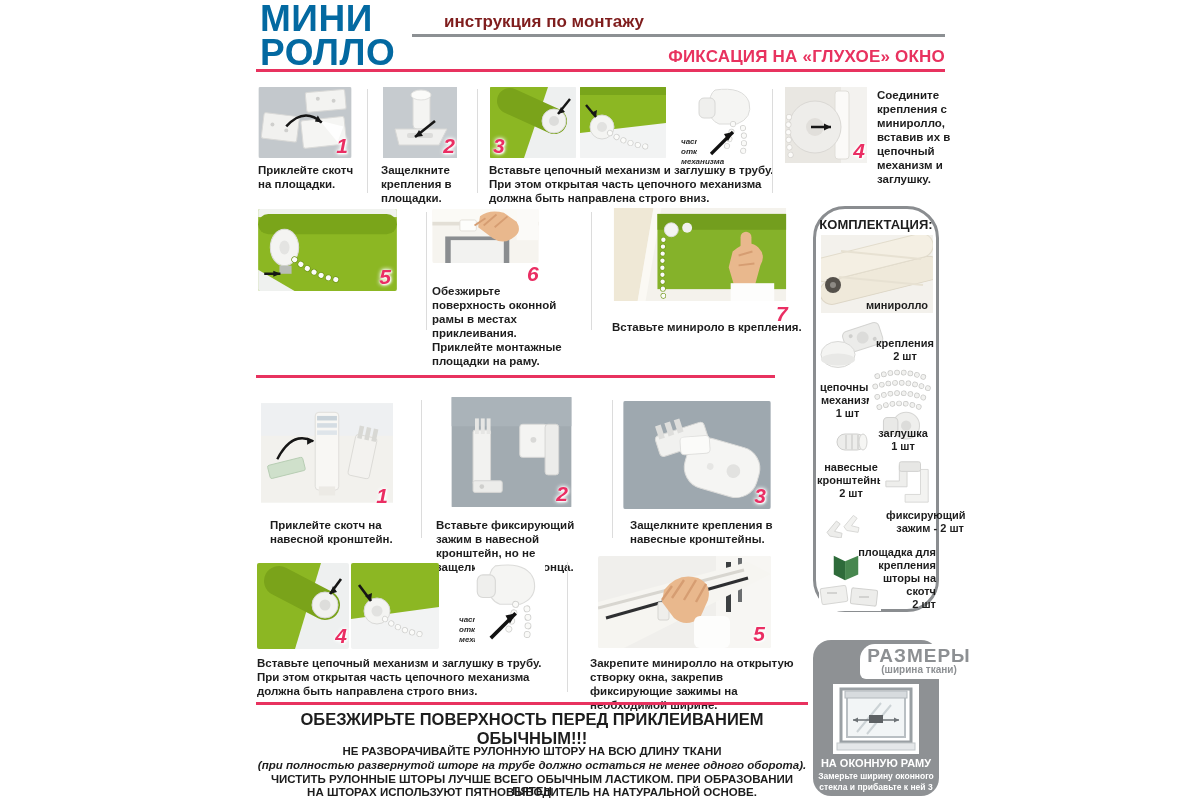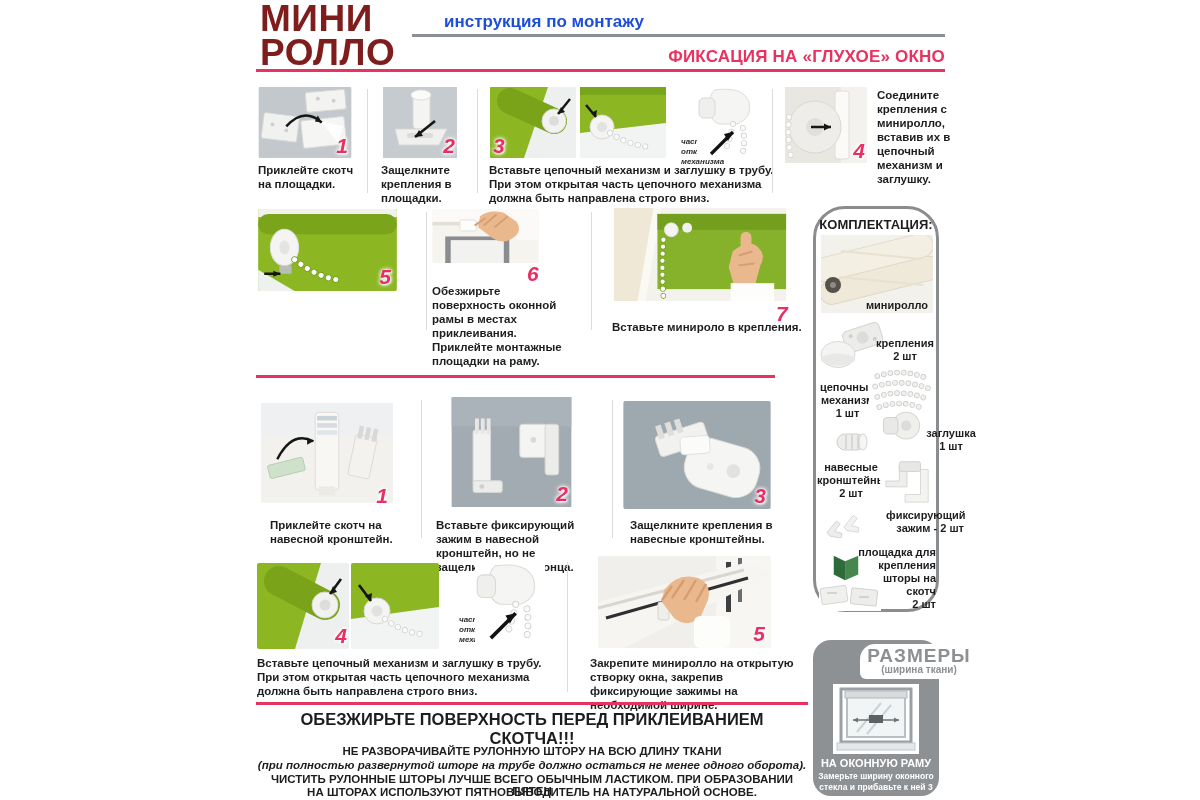--- a/index.html
+++ b/index.html
@@ -1,20 +1,20 @@
 <!DOCTYPE html>
 <html><head>
 <meta charset="utf-8">
 <style>
   html,body{margin:0;padding:0;background:#fff;}
   #page{position:relative;width:1200px;height:800px;background:#fff;overflow:hidden;
         font-family:"Liberation Sans","DejaVu Sans",sans-serif;color:#1d1d1d;}
   .logo{position:absolute;left:260px;top:2px;font-size:37px;font-weight:800;line-height:0.93;
-        color:#7f1d1d;letter-spacing:0.5px;}
-  .tagline{position:absolute;left:444px;top:12px;font-size:17px;font-weight:700;color:#1d4ed8;}
+        color:#0369a1;letter-spacing:0.5px;}
+  .tagline{position:absolute;left:444px;top:12px;font-size:17px;font-weight:700;color:#7f1d1d;}
   .grayline{position:absolute;height:3px;background:#8c9093;}
   .pinkline{position:absolute;height:3px;background:#e8325f;}
   .sectitle{position:absolute;font-weight:800;font-size:17px;color:#e8325f;letter-spacing:0.2px;}
   .ph{position:absolute;overflow:hidden;border-radius:2px;}
   .ph svg{display:block;width:100%;height:100%;}
   .num{position:absolute;font-weight:800;font-size:21px;font-style:italic;color:#ea2e63;line-height:1;
        text-shadow:0 0 2px #fff,0 0 4px #fff,0 0 5px #fff,1px 1px 2px #fff;}
   .numfree{position:absolute;font-weight:800;font-size:21px;font-style:italic;color:#ea2e63;line-height:1;
        text-shadow:0 0 2px #fff,0 0 4px #fff;}
   .cap{position:absolute;font-size:11.5px;font-weight:700;line-height:1.22;color:#1d1d1d;}
@@ -331,21 +331,21 @@
       <rect x="60" y="46" width="11" height="18" rx="2" fill="#efeeeb" stroke="#d6d5d1"></rect>
       <path d="M66,34 q14,-18 34,-12 q14,6 10,22 l-8,18 q-14,10 -26,0 l-12,-16 z" fill="#e9b88d"></path>
       <path d="M74,30 l-10,14 M86,24 l-12,18 M98,24 l-12,20 M108,28 l-10,18" stroke="#d69d72" stroke-width="2.4" fill="none"></path>
       <rect x="96" y="60" width="36" height="32" rx="6" fill="#fdfdfc"></rect>
     </svg>
     <span class="num" style="right:6px;bottom:4px;">5</span>
   </div>
   <div class="cap" style="left:590px;top:656px;width:208px;">Закрепите миниролло на открытую створку окна, закрепив фиксирующие зажимы на необходимой ширине.</div>
 
   <div class="pinkline" style="left:256px;top:702px;width:552px;"></div>
-  <div class="warn-title">ОБЕЗЖИРЬТЕ ПОВЕРХНОСТЬ ПЕРЕД ПРИКЛЕИВАНИЕМ СКОТЧА!!!</div>
+  <div class="warn-title">ОБЕЗЖИРЬТЕ ПОВЕРХНОСТЬ ПЕРЕД ПРИКЛЕИВАНИЕМ ОБЫЧНЫМ!!!</div>
   <div class="warn-line" style="top:745px;">НЕ РАЗВОРАЧИВАЙТЕ РУЛОННУЮ ШТОРУ НА ВСЮ ДЛИНУ ТКАНИ</div>
   <div class="warn-line warn-italic" style="top:759px;">(при полностью развернутой шторе на трубе должно остаться не менее одного оборота).</div>
   <div class="warn-line" style="top:773px;">ЧИСТИТЬ РУЛОННЫЕ ШТОРЫ ЛУЧШЕ ВСЕГО ОБЫЧНЫМ ЛАСТИКОМ. ПРИ ОБРАЗОВАНИИ ПЯТЕН</div>
   <div class="warn-line" style="top:786px;">НА ШТОРАХ ИСПОЛЬЗУЮТ ПЯТНОВЫВОДИТЕЛЬ НА НАТУРАЛЬНОЙ ОСНОВЕ.</div>
 
   <div id="kitbox">
     <div class="kittitle">КОМПЛЕКТАЦИЯ:</div>
 
     <div class="kimg" style="left:5px;top:26px;width:112px;height:78px;">
       <svg viewBox="0 0 112 78">
@@ -405,21 +405,21 @@
     </div>
 
     <div class="kimg" style="left:17px;top:220px;width:38px;height:26px;">
       <svg viewBox="0 0 36 26">
         <rect width="36" height="26" fill="#ffffff"></rect>
         <rect x="3" y="5" width="28" height="16" rx="8" fill="#ededeb" stroke="#cfcfcd"></rect>
         <path d="M12,6 v14 M18,5 v16 M24,6 v14" stroke="#d8d8d6" stroke-width="2"></path>
         <ellipse cx="29" cy="13" rx="4" ry="8" fill="#f6f6f4" stroke="#d4d4d2"></ellipse>
       </svg>
     </div>
-    <div class="kl" style="left:57px;top:218px;width:60px;text-align:center;margin-left:48px;">
+    <div class="kl" style="left:57px;top:218px;width:60px;text-align:center;">
       <div>заглушка</div>
       <div>1 шт</div>
     </div>
 
     <div class="kl" style="left:1px;top:252px;width:68px;text-align:center;">
       <div>навесные кронштейны</div>
       <div>2 шт</div>
     </div>
     <div class="kimg" style="left:63px;top:247px;width:58px;height:50px;">
       <svg viewBox="0 0 58 52">

